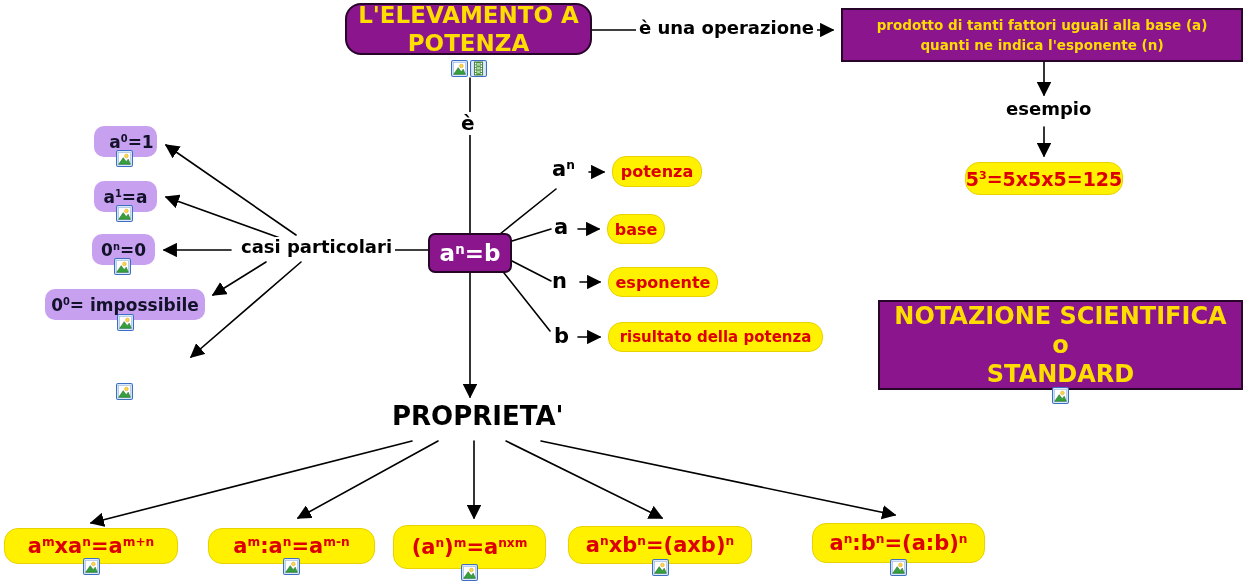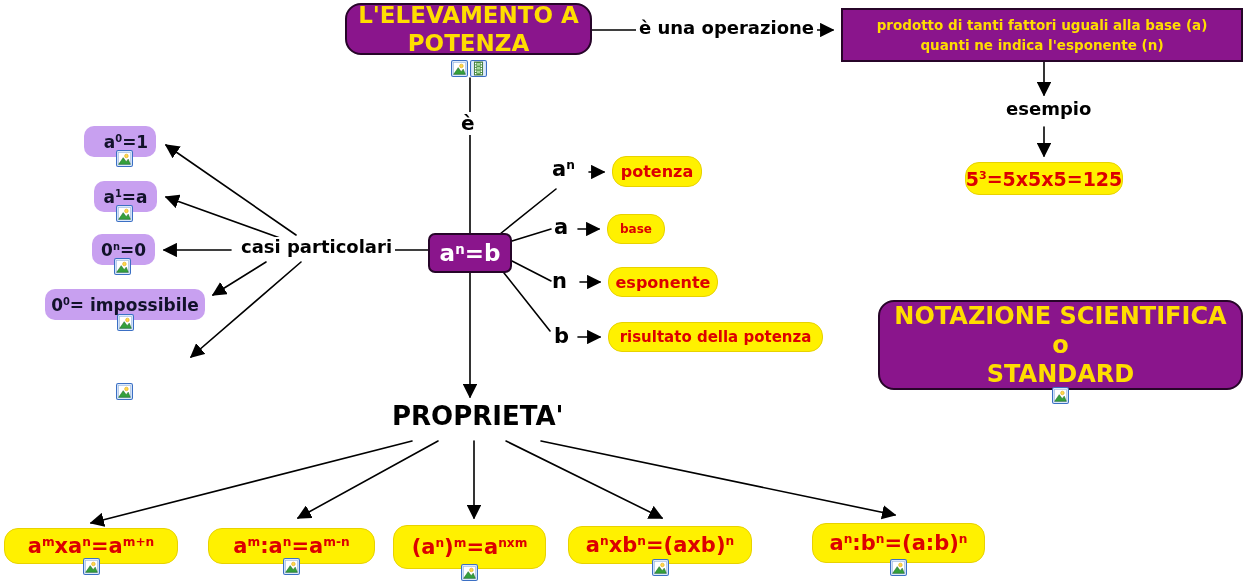--- a/index.html
+++ b/index.html
@@ -19,21 +19,21 @@
   .lav-node{background:var(--lavender);color:var(--lavender-text);border-radius:10px;}
   .lbl{
     position:absolute;font-weight:bold;color:#000000;background:#fff;
     padding:0 3px;white-space:nowrap;z-index:2;line-height:1.15;
   }
   .sup{font-size:58%;position:relative;top:-0.55em;}
   .sub{font-size:55%;position:relative;top:0.45em;}
   .ric{position:absolute;width:17px;height:17px;z-index:3;}
   .title-box{font-size:23px;line-height:28px;border-radius:16px;}
   .def-box{font-size:13.5px;line-height:1.5;border-radius:0;}
-  .notation-box{font-size:24px;line-height:29px;border-radius:16px;}
+  .notation-box{font-size:24px;line-height:29px;border-radius:0;}
   .letter{position:absolute;font-weight:bold;color:#000;font-size:21px;z-index:2;white-space:nowrap;}
 </style>
 </head>
 <body>
 
 <div class="canvas">
 
   <svg class="wires" width="1249" height="588">
     <defs>
       <marker id="ah" viewBox="0 0 10 10" refX="9" refY="5" markerWidth="9" markerHeight="9" orient="auto-start-reverse">
@@ -119,27 +119,27 @@
   <div class="node main-node" style="left:428px;top:233px;width:84px;height:40px;font-size:23px;border-radius:7px;">
       <span><span>a</span><span class="sup">n</span><span>=b</span></span>
     </div>
 
   <div class="letter" style="left:552px;top:157px;"><span><span>a</span><span class="sup">n</span></span></div>
   <div class="letter" style="left:554px;top:215px;"><span><span>a</span></span></div>
   <div class="letter" style="left:552px;top:269px;"><span><span>n</span></span></div>
   <div class="letter" style="left:554px;top:324px;"><span><span>b</span></span></div>
 
   <div class="node yellow-node" style="left:612px;top:156px;width:90px;height:31px;font-size:16px;">potenza</div>
-  <div class="node yellow-node" style="left:607px;top:214px;width:58px;height:30px;font-size:12px;">base</div>
+  <div class="node yellow-node" style="left:607px;top:214px;width:58px;height:30px;font-size:16px;">base</div>
   <div class="node yellow-node" style="left:608px;top:267px;width:110px;height:30px;font-size:16px;">esponente</div>
   <div class="node yellow-node" style="left:608px;top:322px;width:215px;height:30px;font-size:15px;">risultato della potenza</div>
 
   <div class="lbl" style="left:238px;top:237px;font-size:18px;">casi particolari</div>
 
-  <div class="node lav-node" style="left:84px;top:126px;width:72px;height:31px;font-size:17px;padding-left:12px;">
+  <div class="node lav-node" style="left:94px;top:126px;width:63px;height:31px;font-size:17px;padding-left:12px;">
       <span><span>a</span><span class="sup">0</span><span>=1</span></span>
     </div>
   <svg class="ric" style="left:116px;top:150px;">
       <use href="#ic-img"></use>
     </svg>
 
   <div class="node lav-node" style="left:94px;top:181px;width:63px;height:31px;font-size:17px;">
       <span><span>a</span><span class="sup">1</span><span>=a</span></span>
     </div>
   <svg class="ric" style="left:116px;top:205px;">

